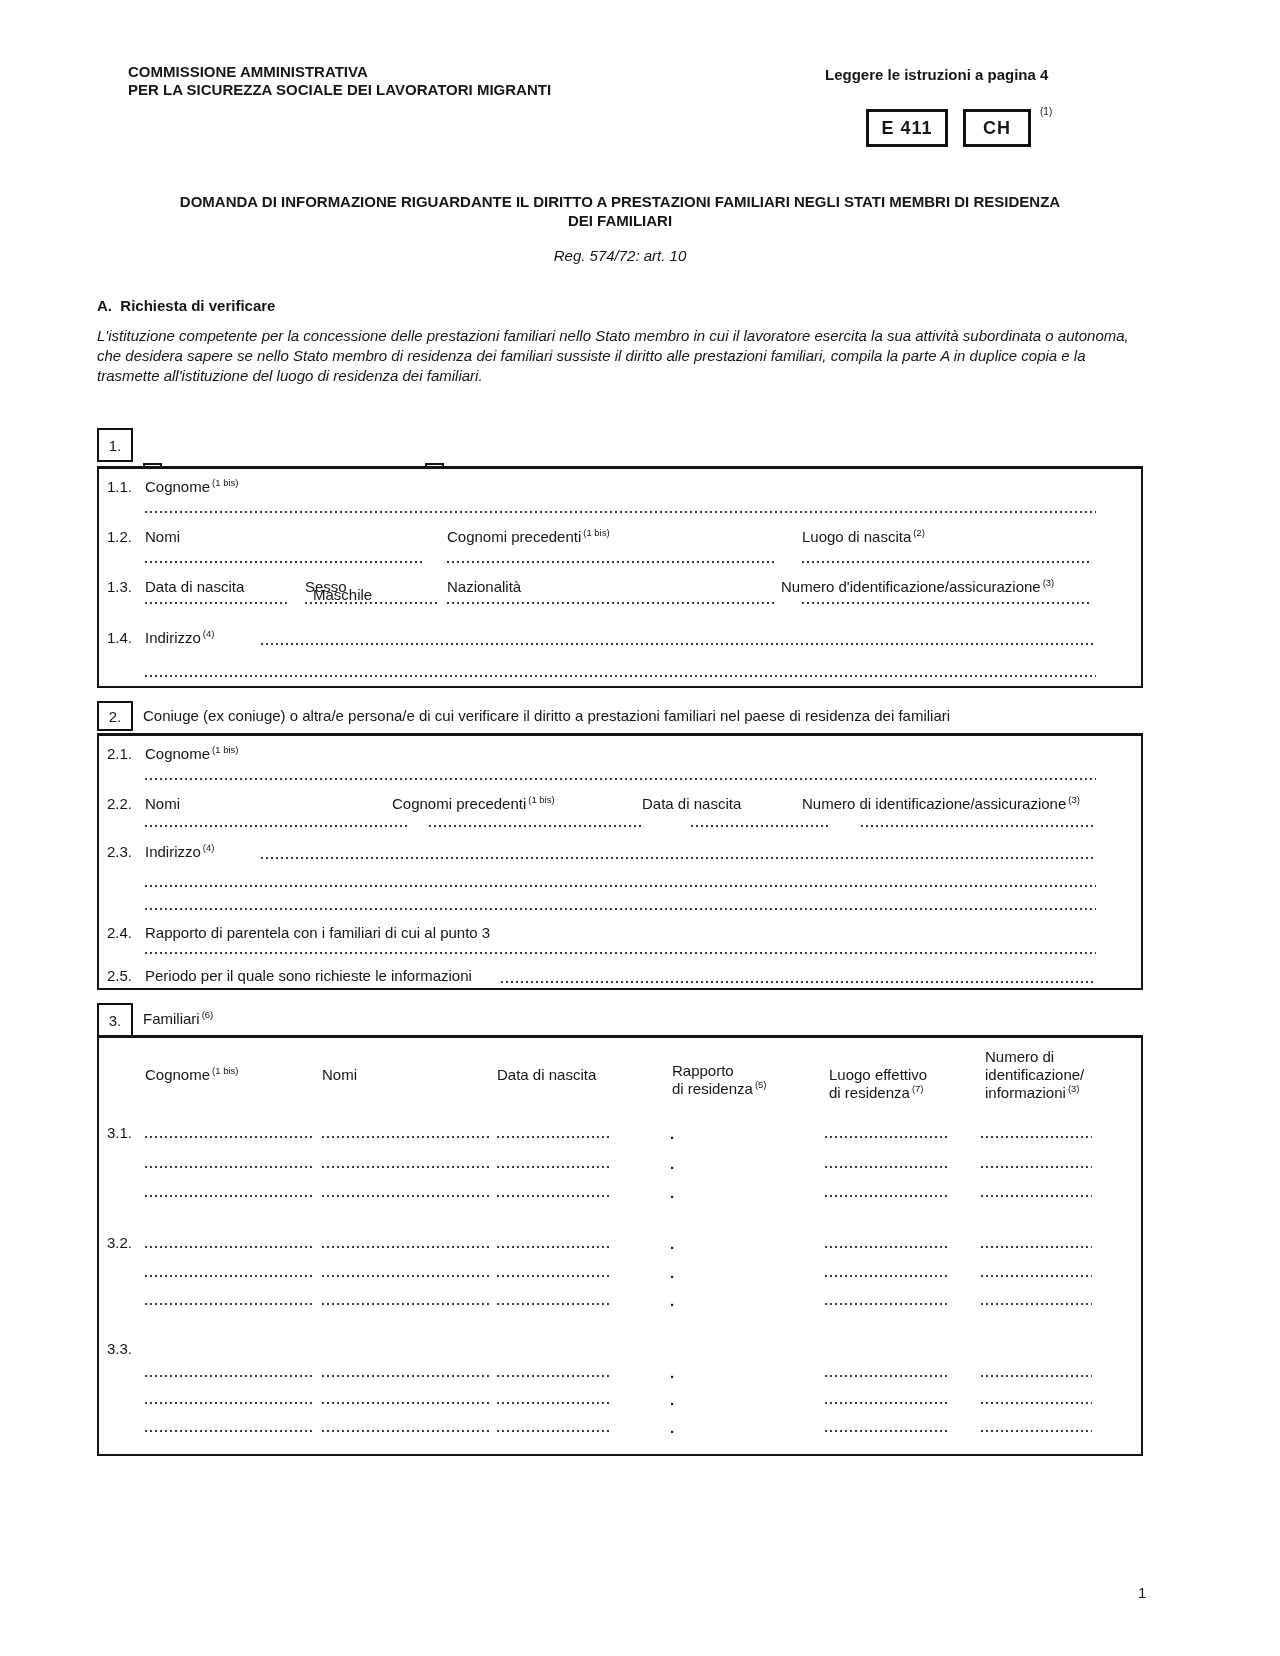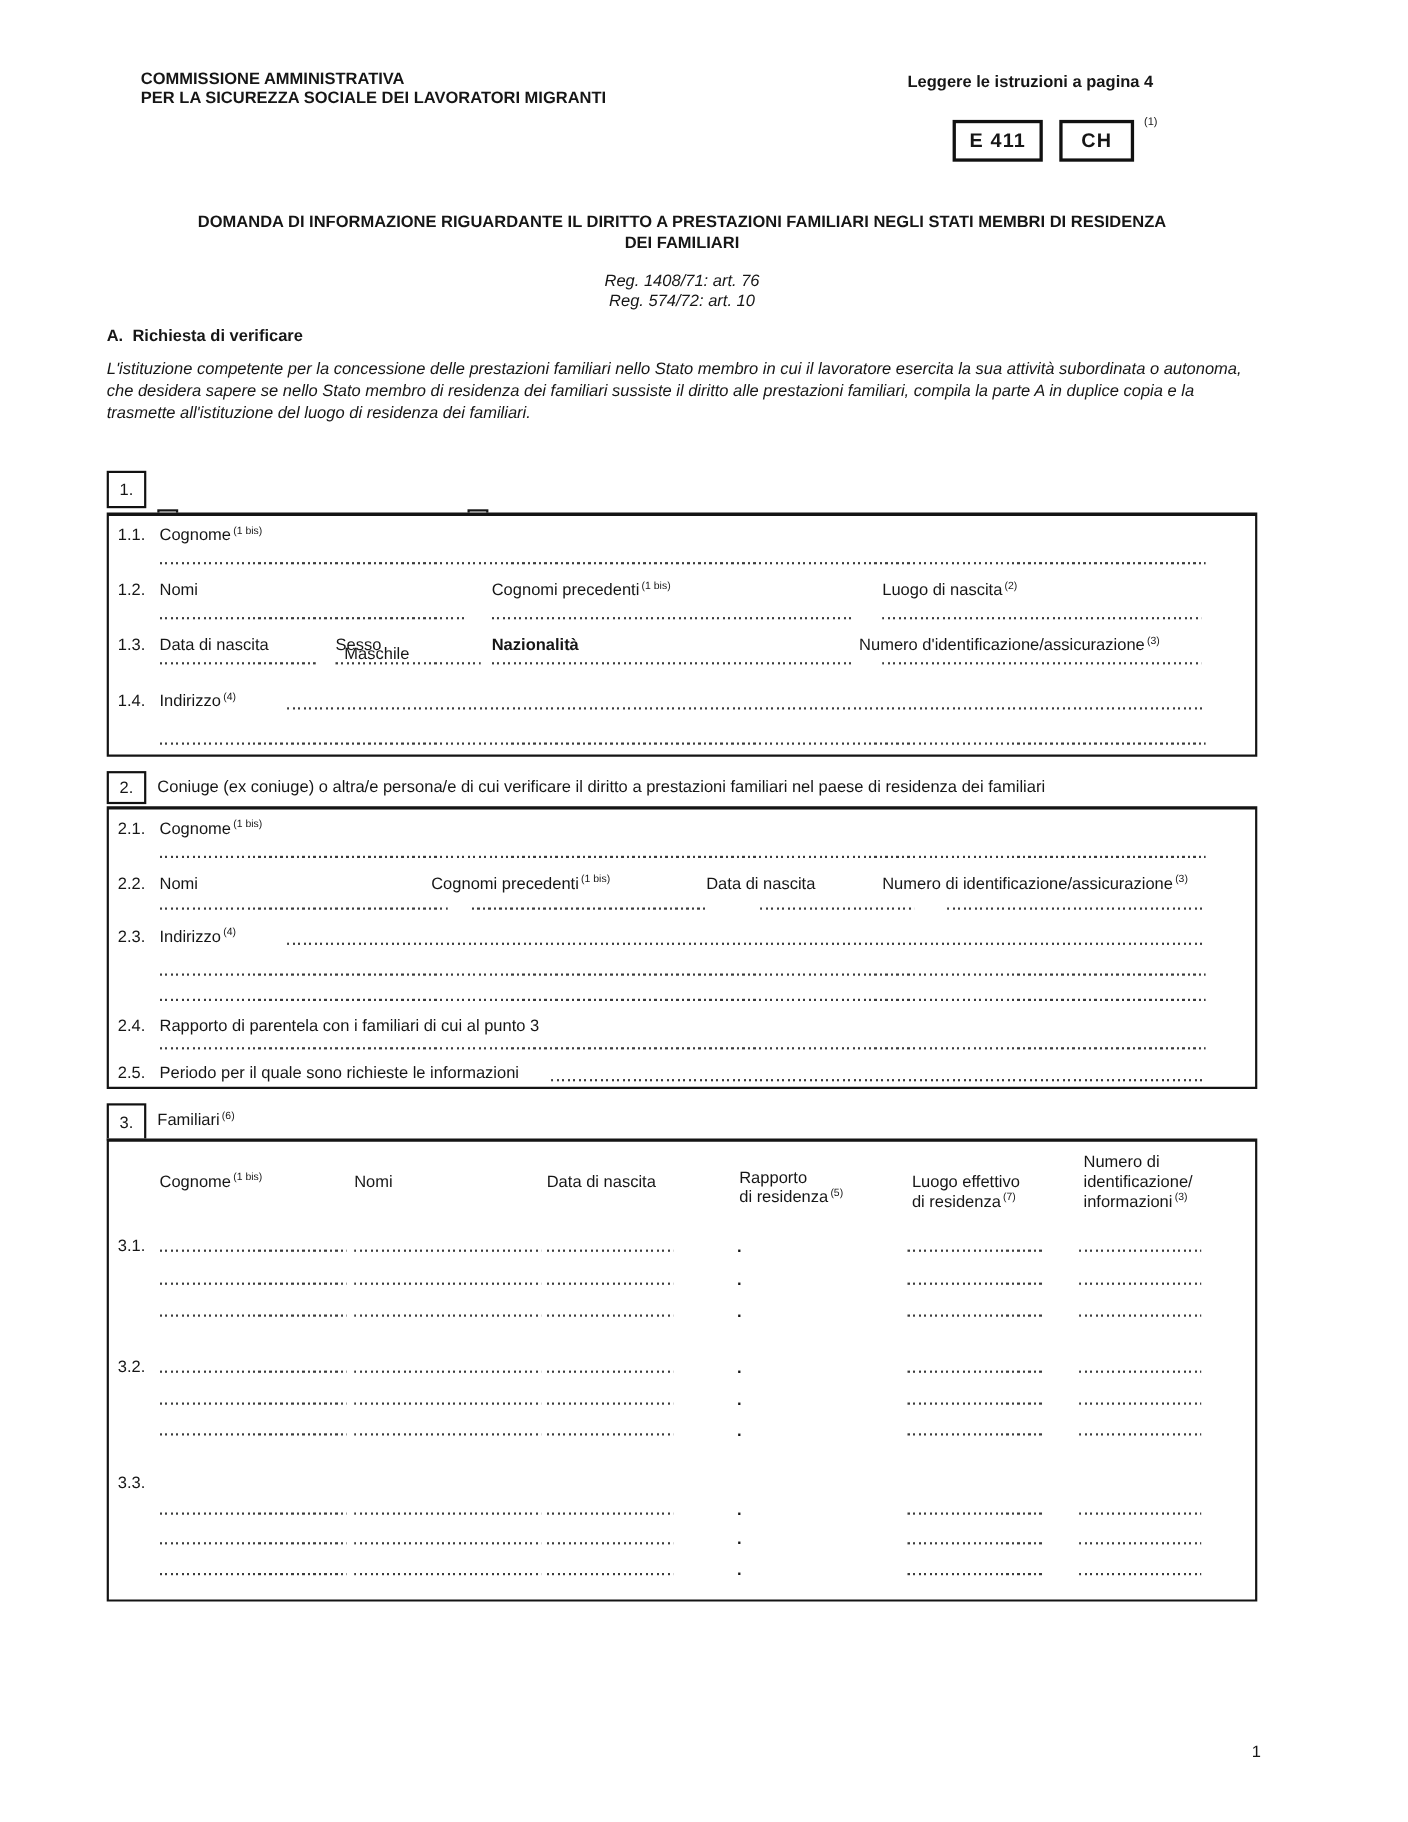--- a/index.html
+++ b/index.html
@@ -56,21 +56,20 @@
   <div class="ab codebox" style="left:866px;top:109px;width:76px;height:32px;">E 411</div>
   <div class="ab codebox" style="left:963px;top:109px;width:62px;height:32px;">CH</div>
   <div class="ab" style="left:1040px;top:106px;font-size:10px;">(1)</div>
 
   <div class="ab b" style="left:120px;top:192px;width:1000px;text-align:center;line-height:19px;font-size:15px;">
     <div>DOMANDA DI INFORMAZIONE RIGUARDANTE IL DIRITTO A PRESTAZIONI FAMILIARI NEGLI STATI MEMBRI DI RESIDENZA</div>
     <div>DEI FAMILIARI</div>
   </div>
 
   <div class="ab i" style="left:120px;top:247px;width:1000px;text-align:center;line-height:18px;">
-    <div>Reg. 1408/71: art. 76</div>
     <div>Reg. 574/72: art. 10</div>
   </div>
 
   <div class="ab b" style="left:97px;top:297px;">
     <span>A.</span>&nbsp;&nbsp;<span>Richiesta di verificare</span>
   </div>
 
   <div class="ab i" style="left:97px;top:326px;width:1046px;line-height:20px;">L'istituzione competente per la concessione delle prestazioni familiari nello Stato membro in cui il lavoratore esercita la sua attività subordinata o autonoma, che desidera sapere se nello Stato membro di residenza dei familiari sussiste il diritto alle prestazioni familiari, compila la parte A in duplice copia e la trasmette all'istituzione del luogo di residenza dei familiari.</div>
 
   <div class="section" style="top:426px;">
@@ -97,21 +96,21 @@
       <div class="ab lbl" style="left:703px;top:59px;"><span>Luogo di nascita</span><sup>(2)</sup></div>
       <div class="ab dotrow" style="left:46px;top:80px;">
         <i class="dl" style="width:280px;"></i>
         <i class="dl" style="width:330px;margin-left:22px;"></i>
         <i class="dl" style="width:290px;margin-left:25px;"></i>
       </div>
 
       <div class="ab lbl" style="left:8px;top:109px;">1.3.</div>
       <div class="ab lbl" style="left:46px;top:109px;">Data di nascita</div>
       <div class="ab lbl" style="left:206px;top:109px;">Sesso</div>
-      <div class="ab lbl" style="left:348px;top:109px;font-weight:bold;">Nazionalità</div>
+      <div class="ab lbl" style="left:348px;top:109px;">Nazionalità</div>
       <div class="ab lbl" style="left:682px;top:109px;"><span>Numero d'identificazione/assicurazione</span><sup>(3)</sup></div>
       <div class="ab dotrow" style="left:46px;top:117px;height:18px;">
         <i class="dl" style="width:142px;"></i>
         <span class="fillseg" style="margin-left:18px;">
           <span class="val">Maschile</span>
           <i class="dl" style="width:132px;"></i>
         </span>
         <i class="dl" style="width:330px;margin-left:10px;"></i>
         <i class="dl" style="width:290px;margin-left:25px;"></i>
       </div>

